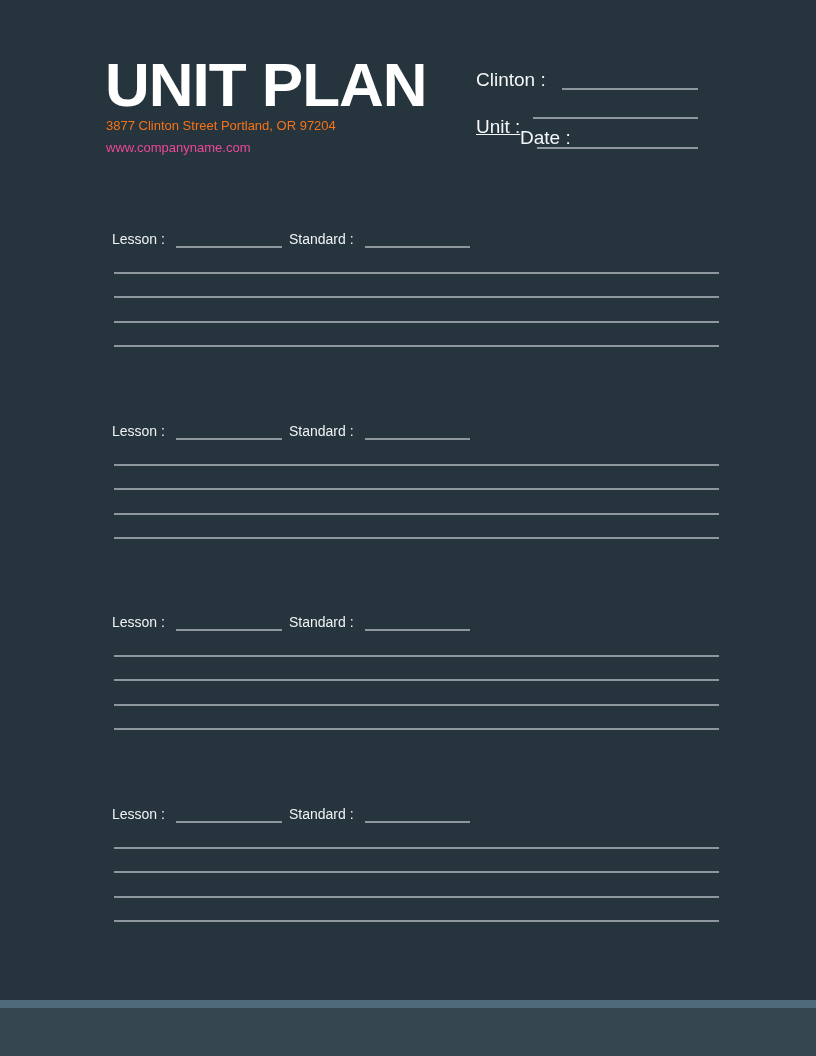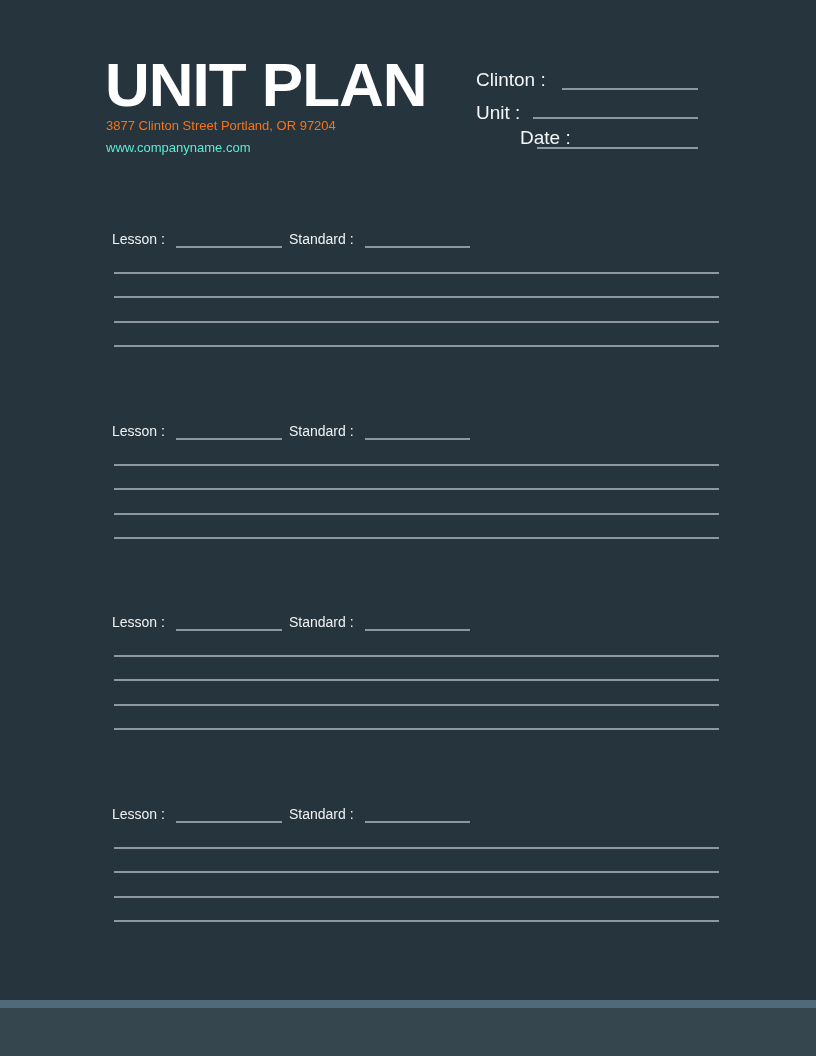--- a/index.html
+++ b/index.html
@@ -1,40 +1,40 @@
 <!DOCTYPE html>
 <html><head>
 <meta charset="utf-8">
 <style>
   html, body { margin:0; padding:0; }
   body { width:816px; height:1056px; background:#25343d; position:relative; overflow:hidden; font-family:"Liberation Sans", sans-serif; color:#ffffff; }
   .title { position:absolute; left:105px; top:52px; font-size:62px; font-weight:bold; letter-spacing:-1px; line-height:66px; margin:0; color:#fff; }
   .addr { position:absolute; left:106px; top:118px; font-size:13px; color:#f97316; }
-  .web { position:absolute; left:106px; top:140px; font-size:13px; color:#5eead4; }
+  .web { position:absolute; left:106px; top:140px; font-size:13px; color:#ec4899; }
   .meta-row { position:absolute; left:476px; font-size:19px; color:#f4f6f7; display:flex; align-items:flex-end; }
   .meta-line { height:2px; background:#8e979e; position:absolute; }
   .lesson-block { position:absolute; left:112px; width:610px; }
   .lb-head { position:relative; height:22px; font-size:14px; color:#f0f3f4; }
   .lb-head span { position:absolute; top:0; }
   .short-line { position:absolute; height:2px; background:#8e979e; top:15px; }
   .rule { position:absolute; left:2px; height:2px; background:#8e979e; width:605px; }
   .footer-band { position:absolute; left:0; top:1000px; width:816px; height:8px; background:#4f6a78; }
   .footer { position:absolute; left:0; top:1008px; width:816px; height:48px; background:#35464f; }
 </style>
 </head>
 <body>
 
 <h1 class="title">UNIT PLAN</h1>
 <div class="addr">3877 Clinton Street Portland, OR 97204</div>
 <div class="web">www.companyname.com</div>
 
 <div class="meta-row" style="top:69px;">Clinton :</div>
 <div class="meta-line" style="left:562px; top:88px; width:136px;"></div>
 
-<div class="meta-row" style="top:102px;">Unit :</div>
+<div class="meta-row" style="top:116px;text-decoration:underline;">Unit :</div>
 <div class="meta-line" style="left:533px; top:117px; width:165px;"></div>
 
 <div class="meta-row" style="top:127px;margin-left:44px;">Date :</div>
 <div class="meta-line" style="left:537px; top:147px; width:161px;"></div>
 
 <div class="lesson-block" style="top:231px;">
   <div class="lb-head">
     <span style="left:0;">Lesson :</span>
     <div class="short-line" style="left:64px; width:106px;"></div>
     <span style="left:177px;">Standard :</span>

